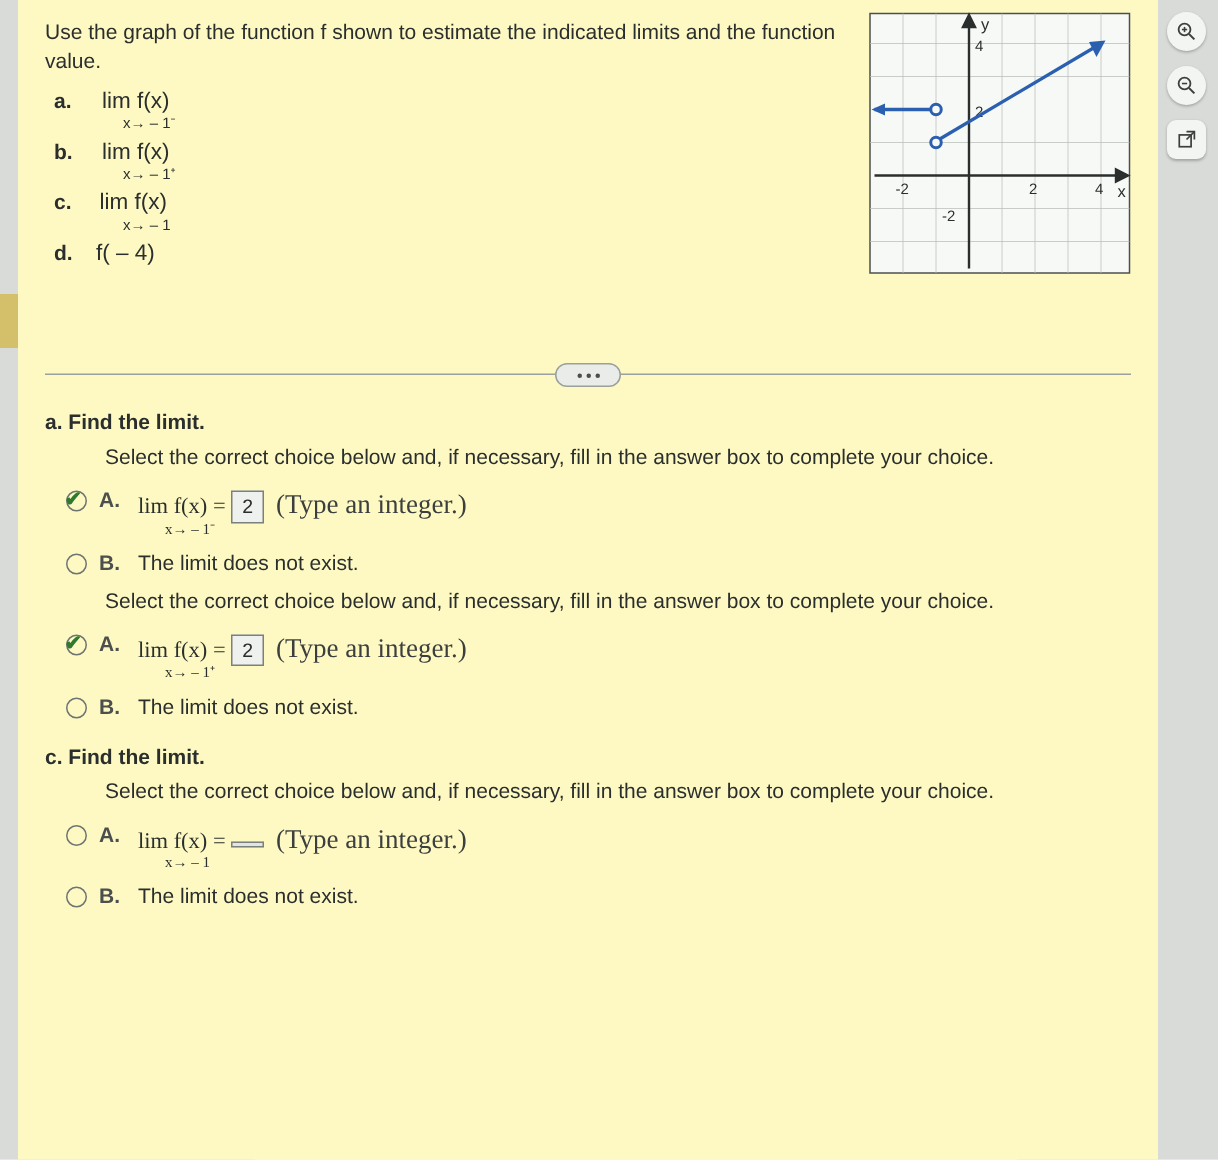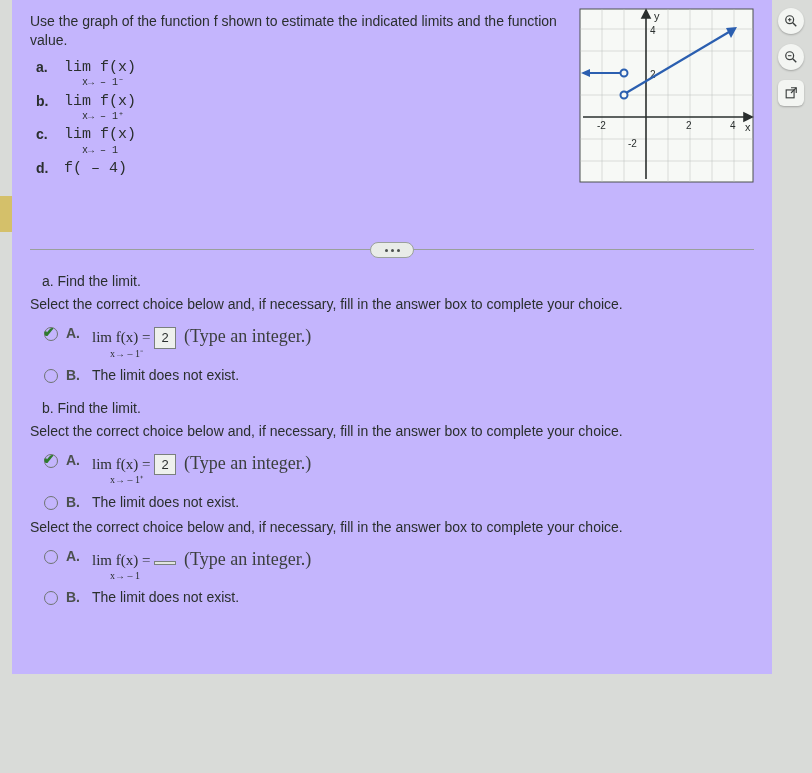--- a/index.html
+++ b/index.html
@@ -11,22 +11,22 @@
     width: 812px;
     height: 773px;
     overflow: hidden;
     position: relative;
   }
   .page {
     position: absolute;
     left: 12px;
     top: 0;
     width: 760px;
-    height: 674px;
-    background: #c4b5fd;
+    height: 773px;
+    background: #fef9c3;
     padding: 12px 18px 18px 18px;
     color: #2a2f2e;
     font-size: 14px;
     line-height: 1.35;
   }
   .sidebar {
     position: absolute;
     right: 4px;
     top: 8px;
     width: 30px;
@@ -43,21 +43,21 @@
     font-size: 14px;
     color: #3b3f3e;
     box-shadow: 0 1px 2px rgba(0,0,0,0.25);
     cursor: pointer;
   }
   .side-btn svg { width: 14px; height: 14px; }
   .intro { max-width: 540px; }
   .problem-list { margin: 8px 0 0 6px; }
   .problem-list .row { display: flex; gap: 10px; margin: 2px 0; }
   .problem-list .lbl { font-weight: bold; width: 18px; }
-  .limexp { font-family: Liberation Mono, monospace; font-size: 15px; }
+  .limexp { font-family: Liberation Sans, sans-serif; font-size: 15px; text-align: center; }
   .sub { font-size: 10px; display: block; margin-left: 18px; margin-top: -2px; }
   .graph {
     position: absolute;
     right: 18px;
     top: 8px;
     width: 175px;
     height: 175px;
   }
   hr.sep {
     border: none;
@@ -72,22 +72,22 @@
     margin: -24px auto 14px auto;
     background: #e9ece8;
     position: relative;
     display: flex;
     align-items: center;
     justify-content: center;
     gap: 3px;
     cursor: pointer;
   }
   .dots span { width:3px; height:3px; background:#4a4f4d; border-radius:50%; }
-  .section-head { font-weight: normal; margin: 14px 0 4px 12px; }
-  .instruct { margin-bottom: 10px; }
+  .section-head { font-weight: bold; margin: 14px 0 4px 0; }
+  .instruct { margin-bottom: 10px; margin-left: 40px; }
   .choice-row { display:flex; align-items:flex-start; gap:8px; margin:6px 0 6px 14px; }
   .radio-outer {
     width: 14px; height: 14px; border: 1.5px solid #6e7472; border-radius: 50%;
     margin-top: 3px; flex: 0 0 14px; position: relative; cursor: pointer;
   }
   .radio-outer.checked-mark::after {
     content:"✔"; position:absolute; left:-2px; top:-5px; font-size:14px; color:#2e7a2e; font-weight:bold;
   }
   .opt-label { font-weight: bold; color:#4b504e; width: 18px; }
   .answer-eq { font-family:'Times New Roman', serif; font-size:15px; }
@@ -208,38 +208,38 @@
       <span class="hint">(Type an integer.)</span>
       <span class="sub">x→ – 1⁻</span>
     </span>
   </div>
   <div class="choice-row">
     <div class="radio-outer"></div>
     <span class="opt-label">B.</span>
     <span>The limit does not exist.</span>
   </div>
 
-  <div class="section-head">b. Find the limit.</div>
   <div class="instruct">Select the correct choice below and, if necessary, fill in the answer box to complete your choice.</div>
   <div class="choice-row">
     <div class="radio-outer checked-mark"></div>
     <span class="opt-label">A.</span>
     <span class="answer-eq">
       <span>lim  f(x) =</span>
       <span class="ans-box">2</span>
       <span class="hint">(Type an integer.)</span>
       <span class="sub">x→ – 1⁺</span>
     </span>
   </div>
   <div class="choice-row">
     <div class="radio-outer"></div>
     <span class="opt-label">B.</span>
     <span>The limit does not exist.</span>
   </div>
 
+  <div class="section-head">c. Find the limit.</div>
   <div class="instruct">Select the correct choice below and, if necessary, fill in the answer box to complete your choice.</div>
   <div class="choice-row">
     <div class="radio-outer"></div>
     <span class="opt-label">A.</span>
     <span class="answer-eq">
       <span>lim  f(x) =</span>
       <span class="ans-box empty"></span>
       <span class="hint">(Type an integer.)</span>
       <span class="sub">x→ – 1</span>
     </span>

